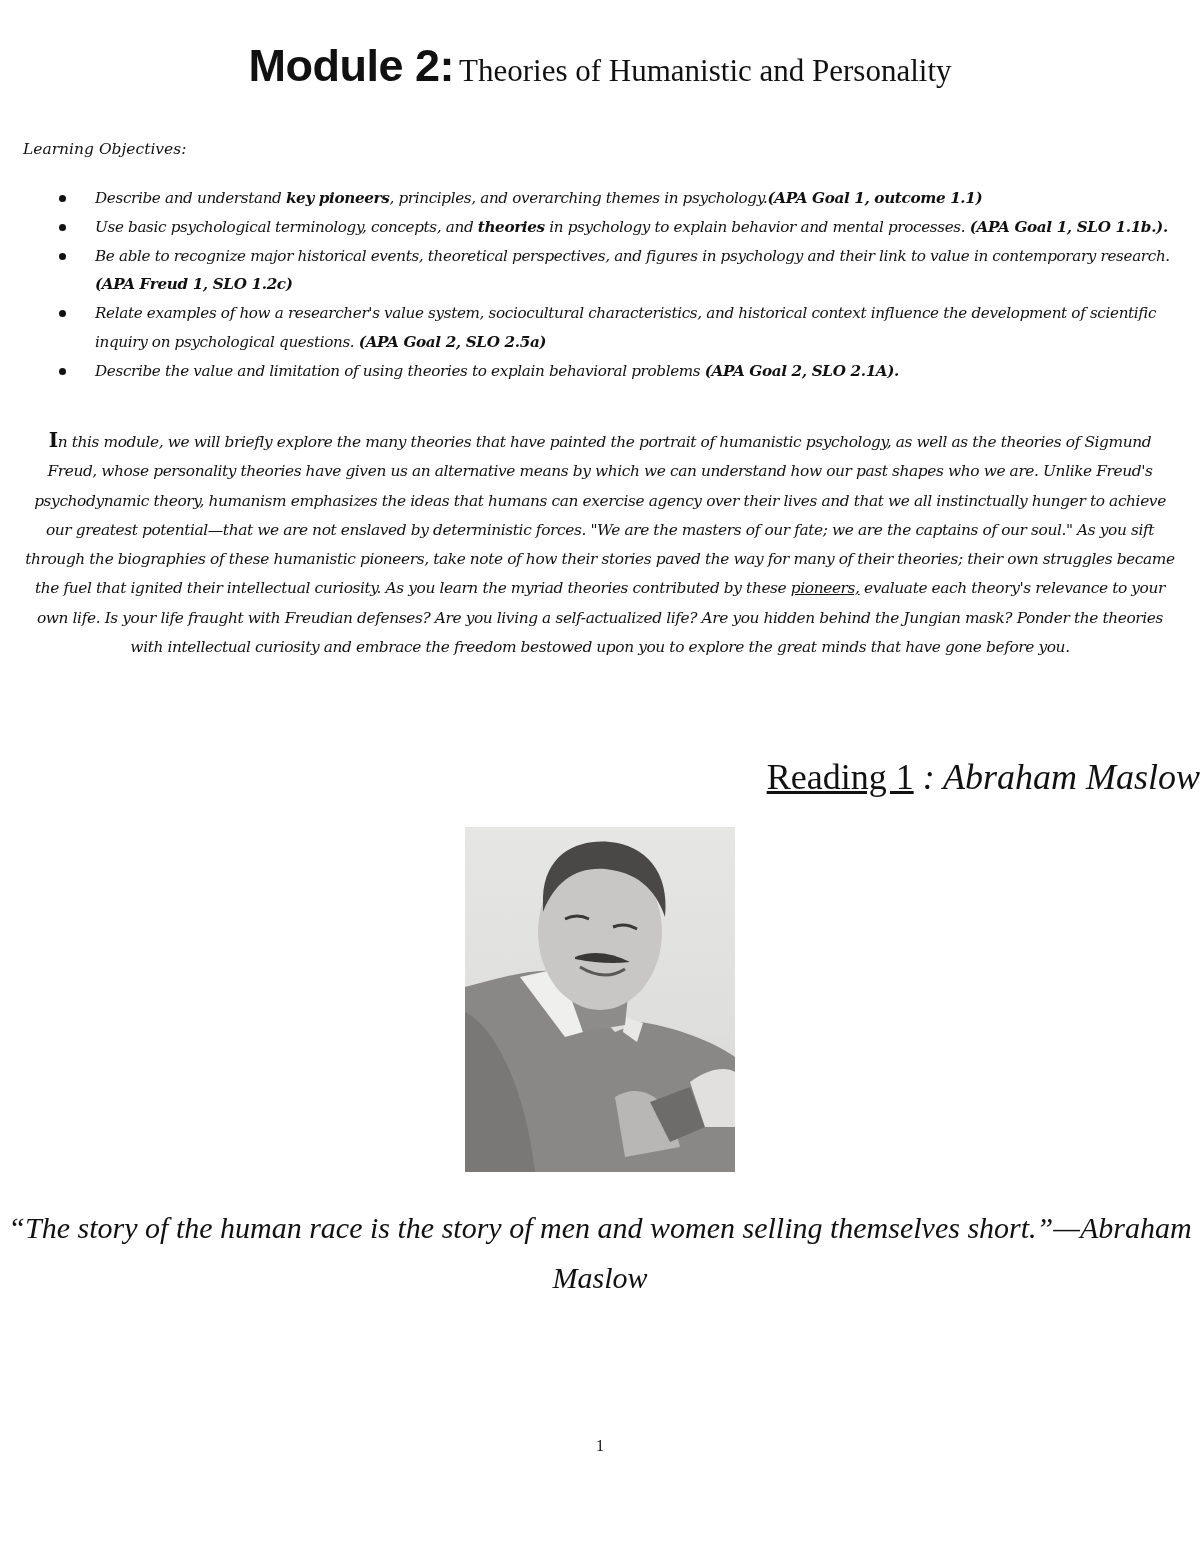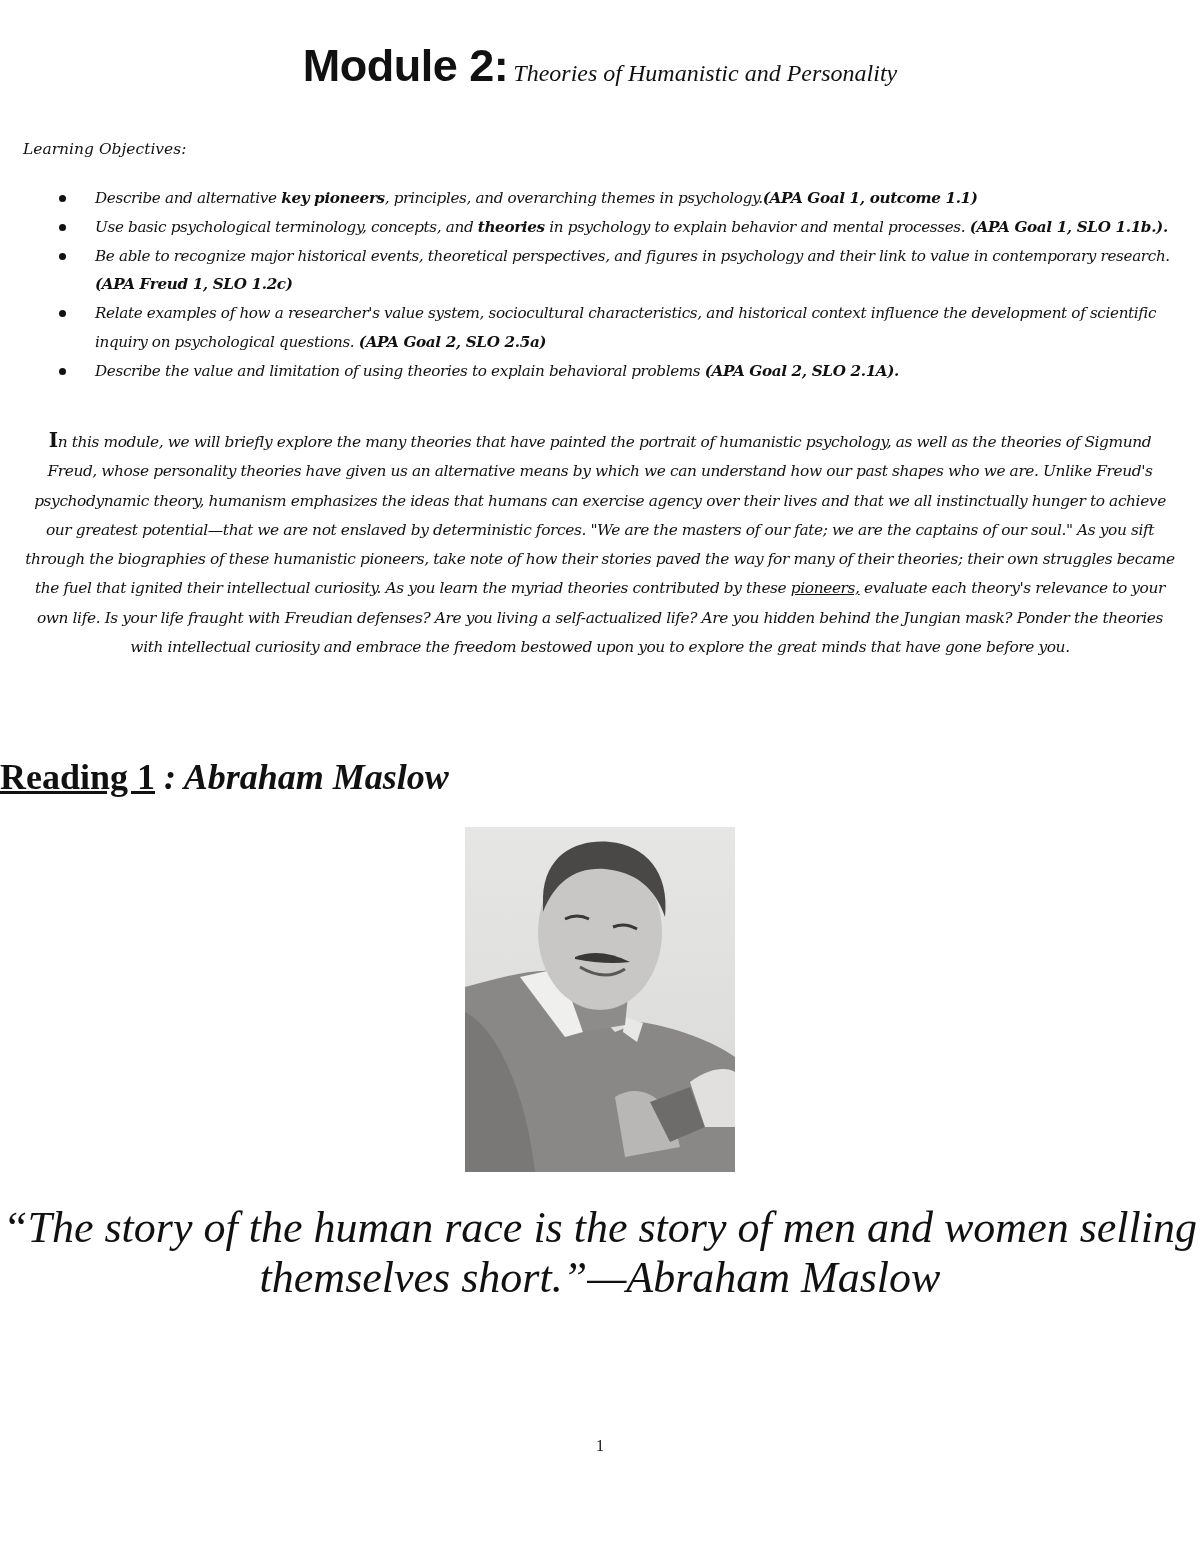--- a/index.html
+++ b/index.html
@@ -1,58 +1,58 @@
 <!DOCTYPE html>
 <html><head>
 <meta charset="utf-8">
 <style>
   html, body { margin: 0; padding: 0; background: #ffffff; }
   body { width: 1200px; height: 1553px; position: relative; overflow: hidden; color: #111; font-family: "DejaVu Serif", serif; }
 
   .title { position: absolute; left: 0; width: 1200px; top: 40px; text-align: center; white-space: nowrap; }
   .title .mod { font-family: "Liberation Sans", sans-serif; font-weight: bold; font-size: 45px; letter-spacing: -0.5px; }
-  .title .sub { font-family: "Liberation Serif", serif; font-style: italic; font-size: 24px; }
+  .title .sub { font-family: "Liberation Serif", serif; font-size: 31px; }
 
   .lo-label { position: absolute; left: 23px; top: 140px; font-family: "DejaVu Serif", serif; font-style: italic; font-size: 15.5px; }
 
   .objectives { position: absolute; left: 0; top: 184px; width: 1200px; margin: 0; padding: 0; list-style: none; }
   .objectives li { position: relative; padding-left: 95px; padding-right: 20px; font-family: "DejaVu Serif", serif; font-style: italic; font-size: 15.2px; line-height: 28.8px; letter-spacing: -0.35px; }
   .objectives li .dot { position: absolute; left: 59px; top: 11px; width: 7px; height: 7px; border-radius: 50%; background: #111; }
   .objectives li b { font-weight: bold; }
 
   .intro { position: absolute; left: 22px; width: 1156px; top: 426px; text-align: center; font-family: "DejaVu Serif", serif; font-style: italic; font-size: 15.4px; line-height: 29.3px; letter-spacing: -0.4px; }
   .intro .dropcap { font-style: normal; font-weight: bold; font-size: 20px; }
   .intro .u { text-decoration: underline; }
 
-  .reading { position: absolute; left: 0; width: 1200px; top: 756px; text-align: left; font-family: "Liberation Serif", serif; font-size: 36px; font-weight: bold; white-space: nowrap; }
+  .reading { position: absolute; left: 0; width: 1200px; top: 756px; text-align: right; font-family: "Liberation Serif", serif; font-size: 36px; font-weight: normal; white-space: nowrap; }
   .reading .num { text-decoration: underline; }
   .reading .name { font-style: italic; }
 
   .photo { position: absolute; left: 465px; top: 827px; width: 270px; height: 345px; overflow: hidden;
            background: linear-gradient(180deg, #e6e6e4 0%, #dededc 60%, #cfcfcd 100%); }
   .photo svg { display: block; }
 
-  .quote { position: absolute; left: 0; width: 1200px; top: 1203px; text-align: center; font-family: "Liberation Serif", serif; font-style: italic; font-size: 44px; line-height: 50px; }
+  .quote { position: absolute; left: 0; width: 1200px; top: 1203px; text-align: center; font-family: "Liberation Serif", serif; font-style: italic; font-size: 30px; line-height: 50px; }
 
   .page-num { position: absolute; left: 0; width: 1200px; top: 1437px; text-align: center; font-family: "Liberation Serif", serif; font-size: 16px; }
 </style>
 </head>
 <body>
 
 <div class="title">
   <span class="mod">Module 2:</span>
   <span class="sub">Theories of Humanistic and Personality</span>
 </div>
 
 <div class="lo-label">Learning Objectives:</div>
 
 <ul class="objectives">
   <li>
     <span class="dot"></span>
-    <span>Describe and alternative </span><b>key pioneers</b><span>, principles, and overarching themes in psychology.</span><b>(APA Goal 1, outcome 1.1)</b>
+    <span>Describe and understand </span><b>key pioneers</b><span>, principles, and overarching themes in psychology.</span><b>(APA Goal 1, outcome 1.1)</b>
   </li>
   <li>
     <span class="dot"></span>
     <span>Use basic psychological terminology, concepts, and </span><b>theories</b><span> in psychology to explain behavior and mental processes. </span><b>(APA Goal 1, SLO 1.1b.).</b>
   </li>
   <li>
     <span class="dot"></span>
     <span>Be able to recognize major historical events, theoretical perspectives, and figures in psychology and their link to value in contemporary research. </span><b>(APA Freud 1, SLO 1.2c)</b>
   </li>
   <li>

